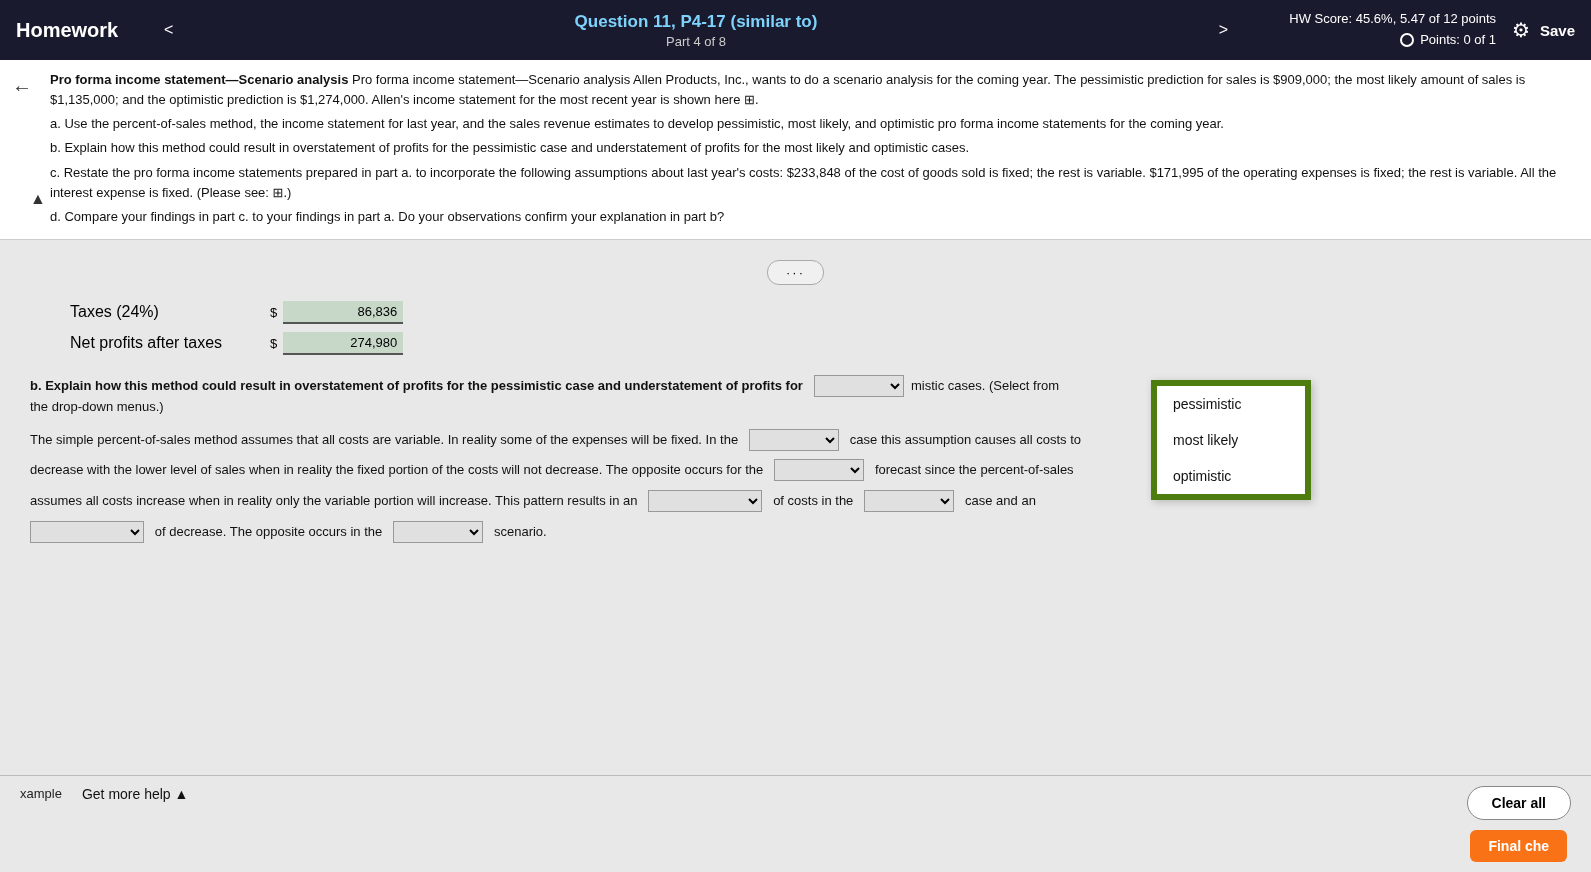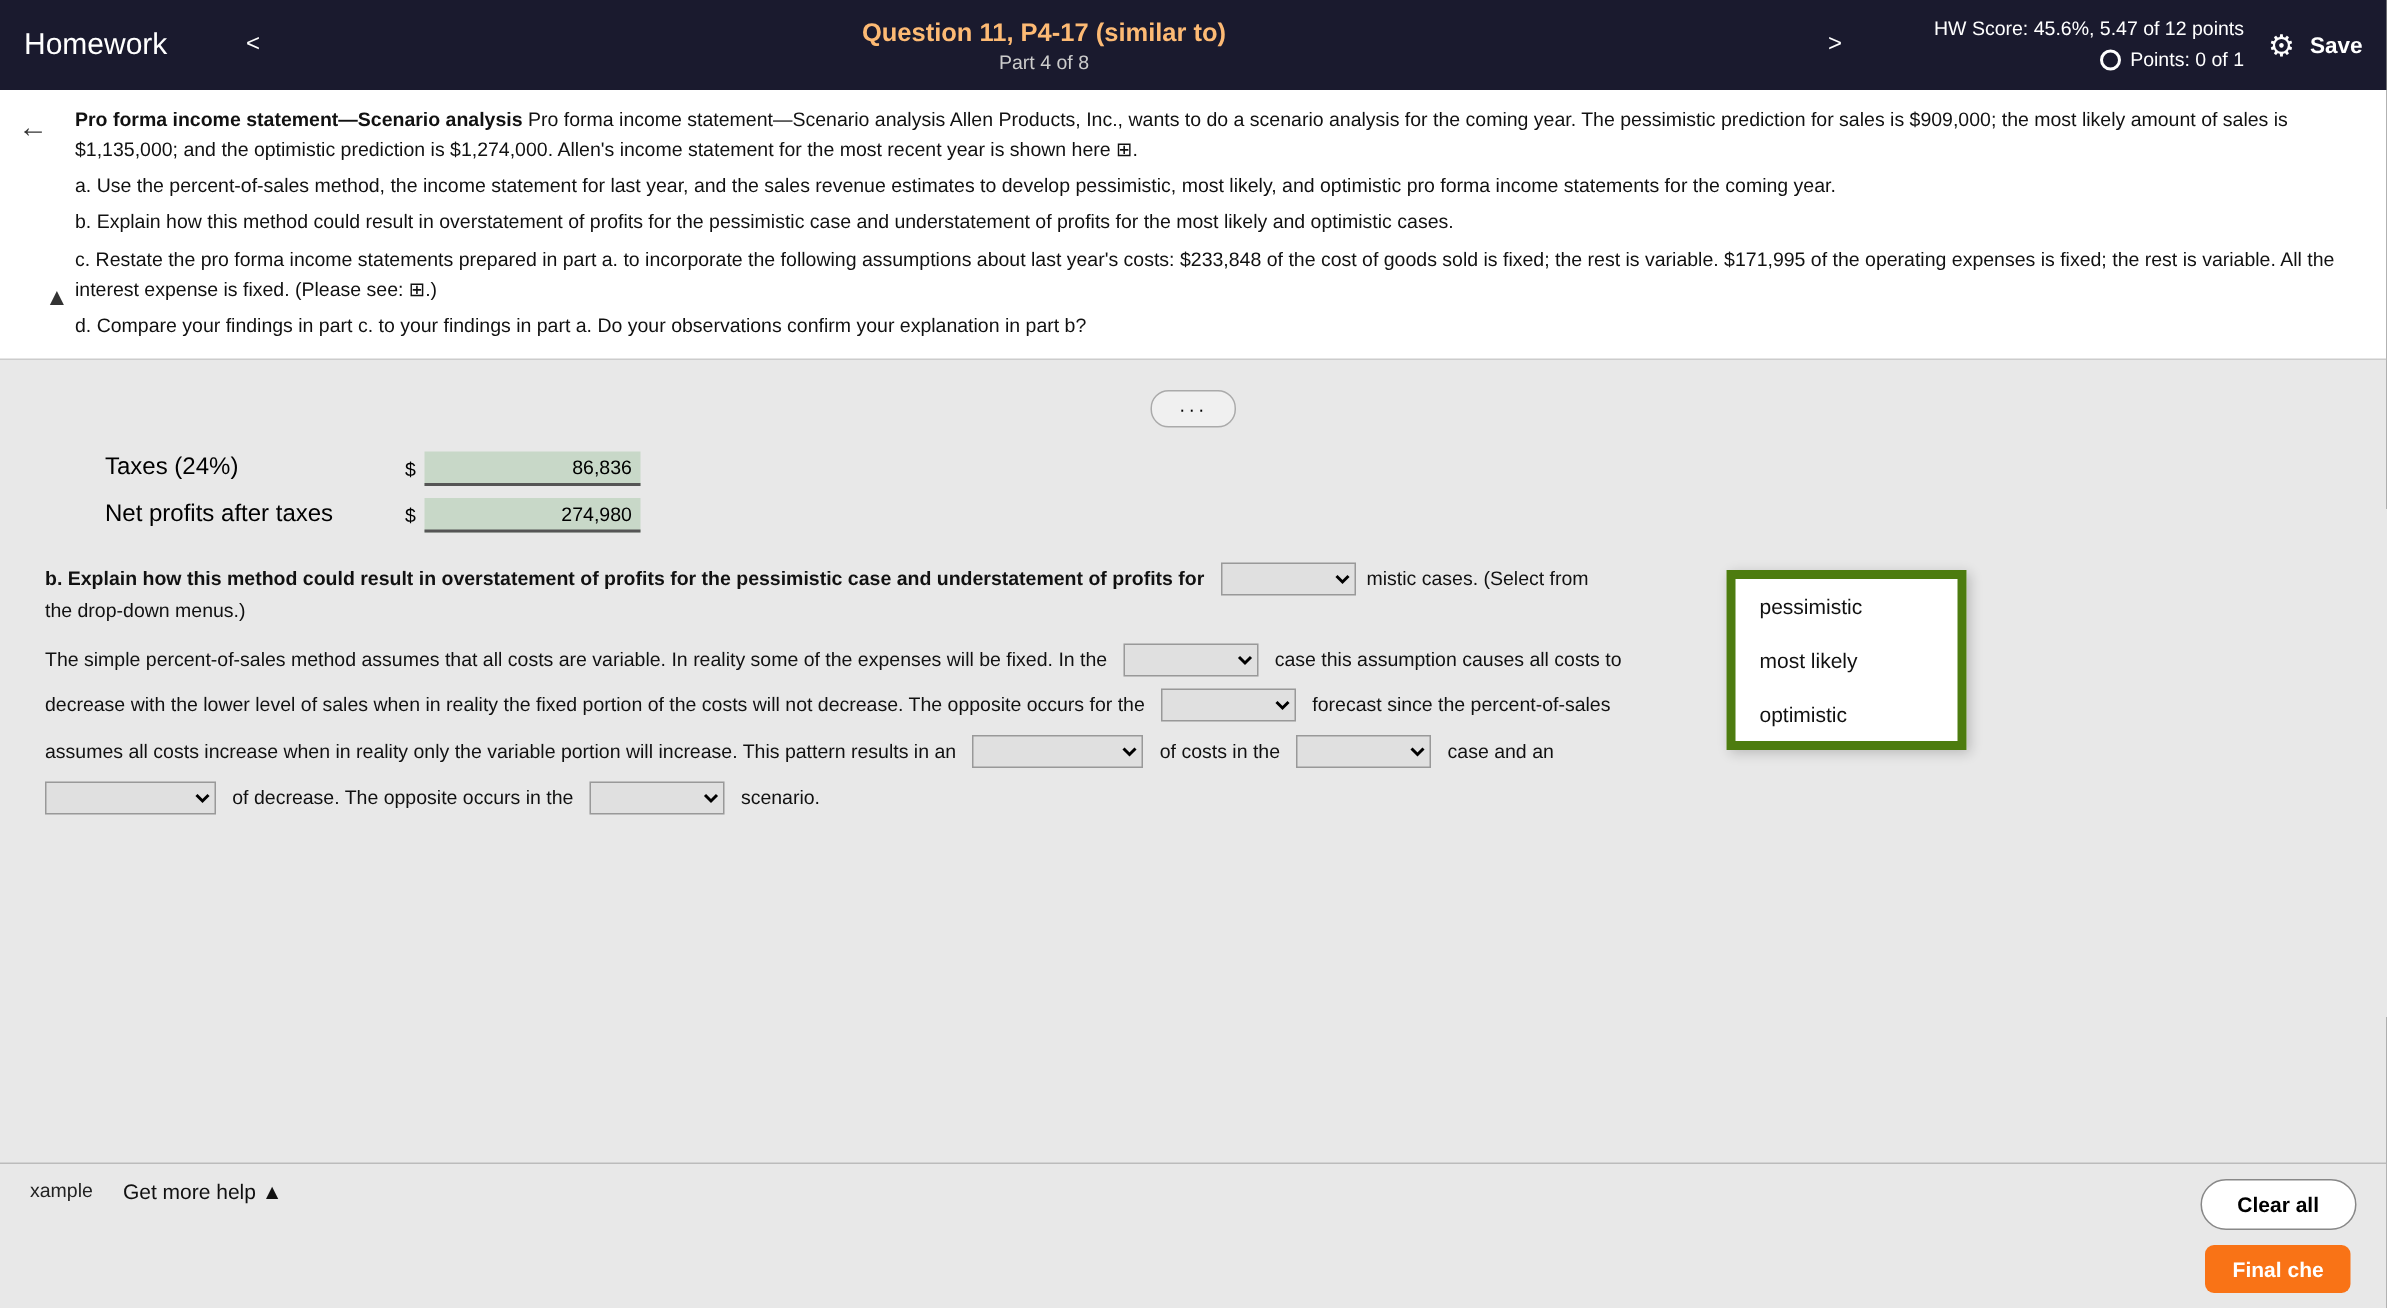--- a/index.html
+++ b/index.html
@@ -18,32 +18,32 @@
       background: #1a1a2e;
       color: white;
       display: flex;
       align-items: center;
       padding: 8px 16px;
       height: 60px;
       position: relative;
     }
     .header-left {
       font-size: 20px;
-      font-weight: normal;
+      font-weight: bold;
       color: white;
       min-width: 140px;
     }
     .header-center {
       flex: 1;
       text-align: center;
     }
     .header-center .question-title {
       font-size: 17px;
       font-weight: bold;
-      color: #fdba74;
+      color: #7dd3fc;
     }
     .header-center .part-info {
       font-size: 13px;
       color: #ccc;
       margin-top: 2px;
     }
     .header-nav {
       display: flex;
       align-items: center;
       gap: 8px;
@@ -181,21 +181,21 @@
       font-size: 16px;
     }
     .dollar-sign {
       margin-right: 6px;
       font-size: 13px;
     }
     .input-field {
       background: #c8d8c8;
       border: none;
       border-bottom: 2px solid #555;
-      width: 144px;
+      width: 120px;
       padding: 3px 6px;
       font-size: 13px;
       text-align: right;
     }
 
     
     .netprofit-row {
       display: flex;
       align-items: center;
       margin-bottom: 20px;

